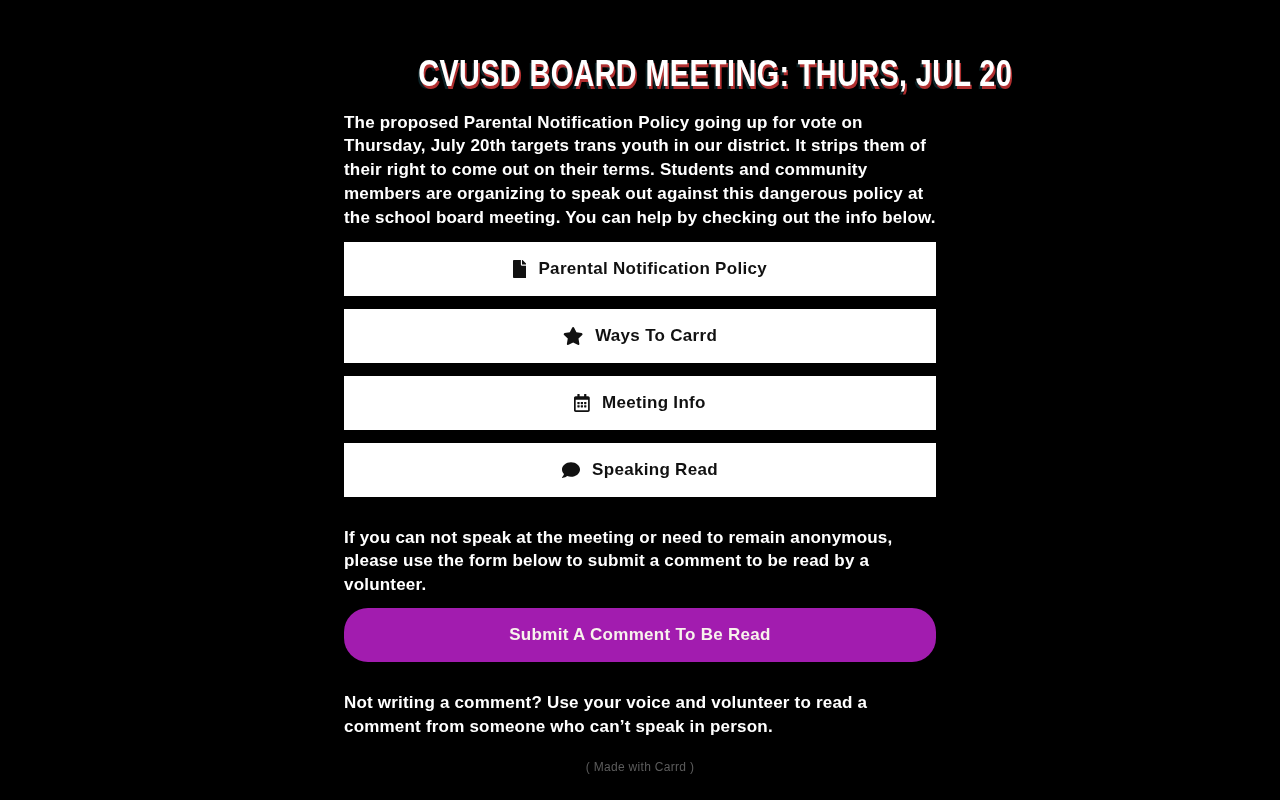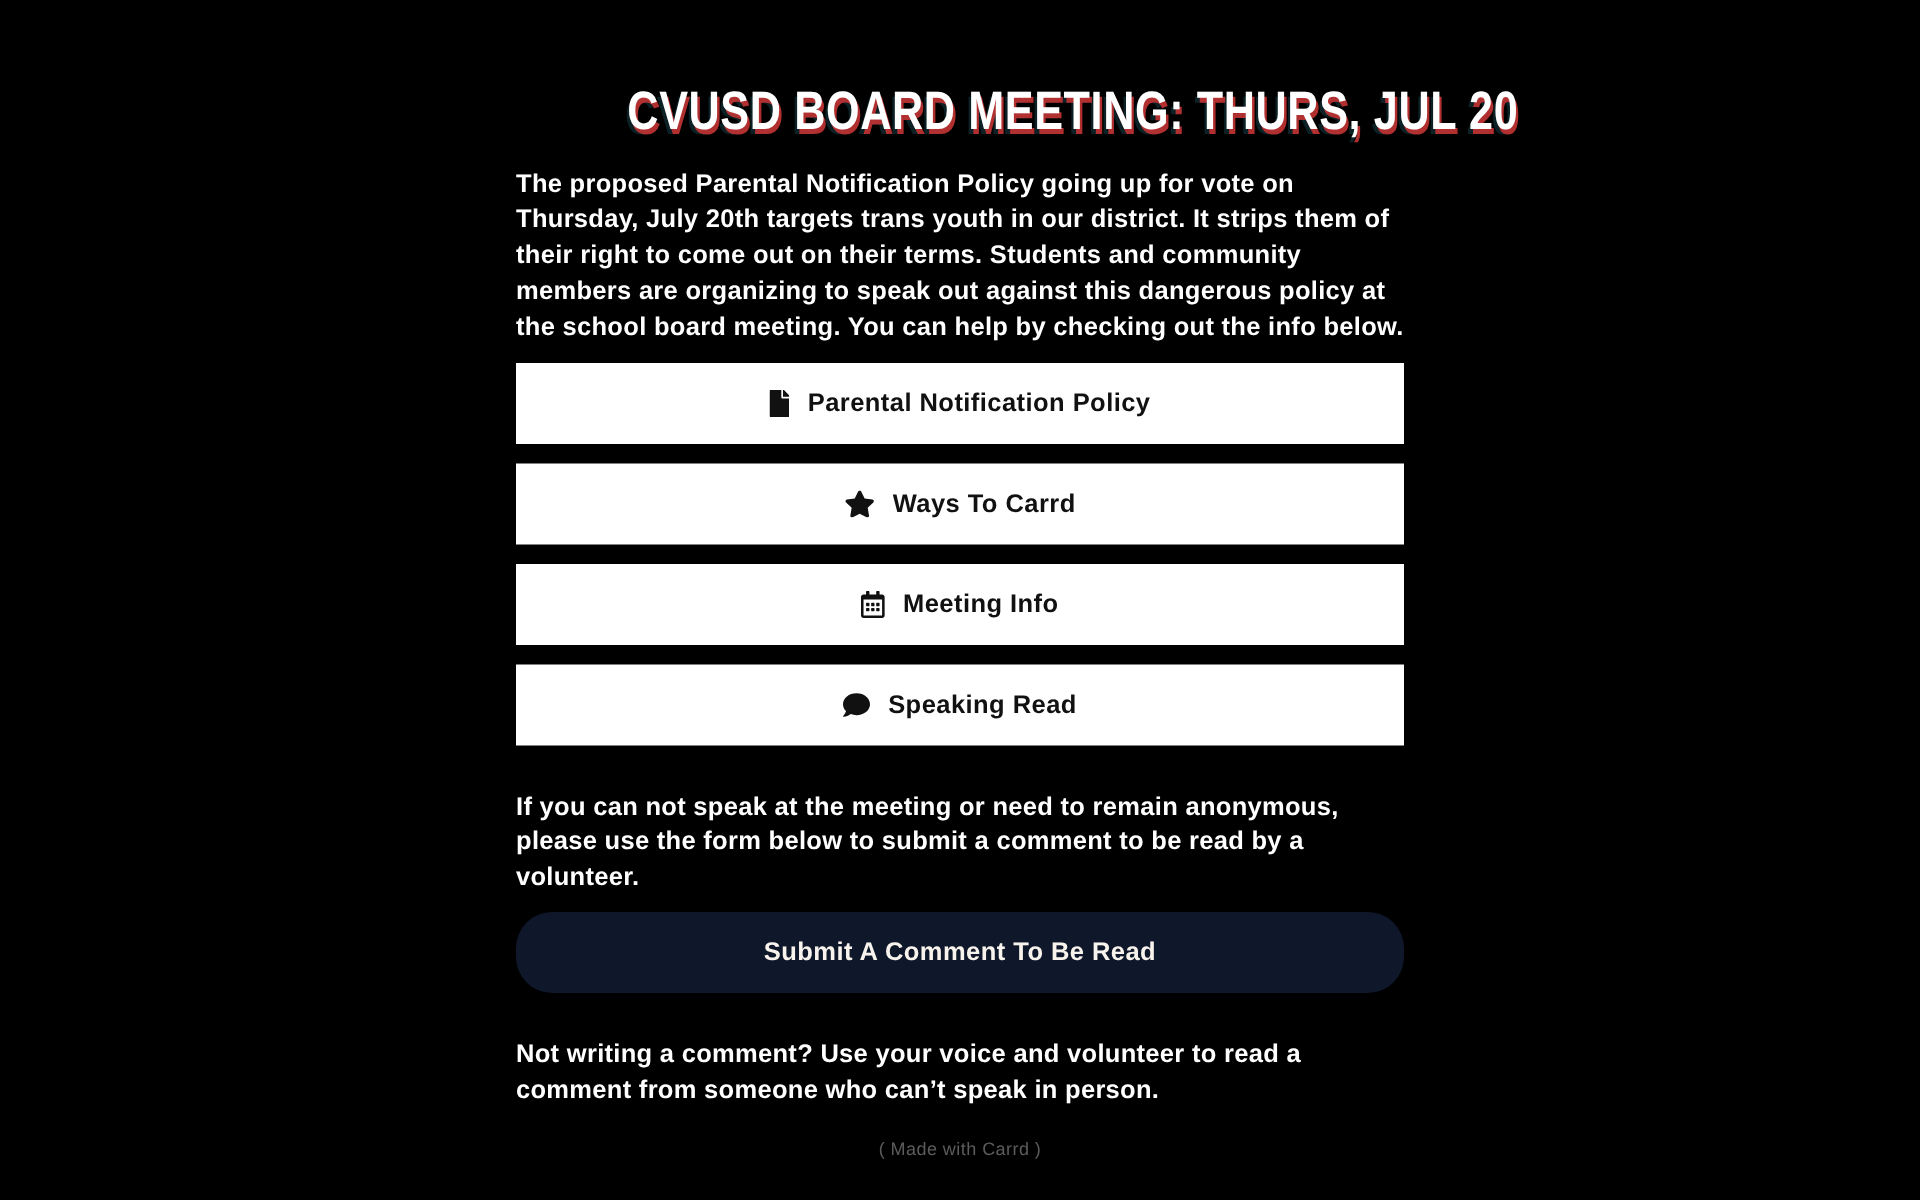--- a/index.html
+++ b/index.html
@@ -135,21 +135,21 @@
             <path d="M256 32C114.6 32 0 125.1 0 240c0 49.6 21.4 95 57 130.7C44.5 421.1 2.7 466 2.2 466.5c-2.2 2.3-2.8 5.7-1.5 8.7S4.8 480 8 480c66.3 0 116-31.8 140.6-51.4 32.7 12.3 69 19.4 107.4 19.4 141.4 0 256-93.1 256-208S397.4 32 256 32z"></path>
           </svg>
       </span>
       <span class="btn-label">Speaking Read</span>
     </a>
 
   </nav>
 
   <p class="lead mid">If you can not speak at the meeting or need to remain anonymous, please use the form below to submit a comment to be read by a volunteer.</p>
 
-  <a class="btn red" style="background:#0f172a;border-radius:24px;">
+  <a class="btn red" style="background:#a21caf;border-radius:24px;">
     <span class="btn-label">Submit A Comment To Be Read</span>
   </a>
 
   <p class="lead mid">Not writing a comment? Use your voice and volunteer to read a comment from someone who can’t speak in person.</p>
 
 
   <footer class="credit">
     <a>( Made with Carrd )</a>
   </footer>
 

